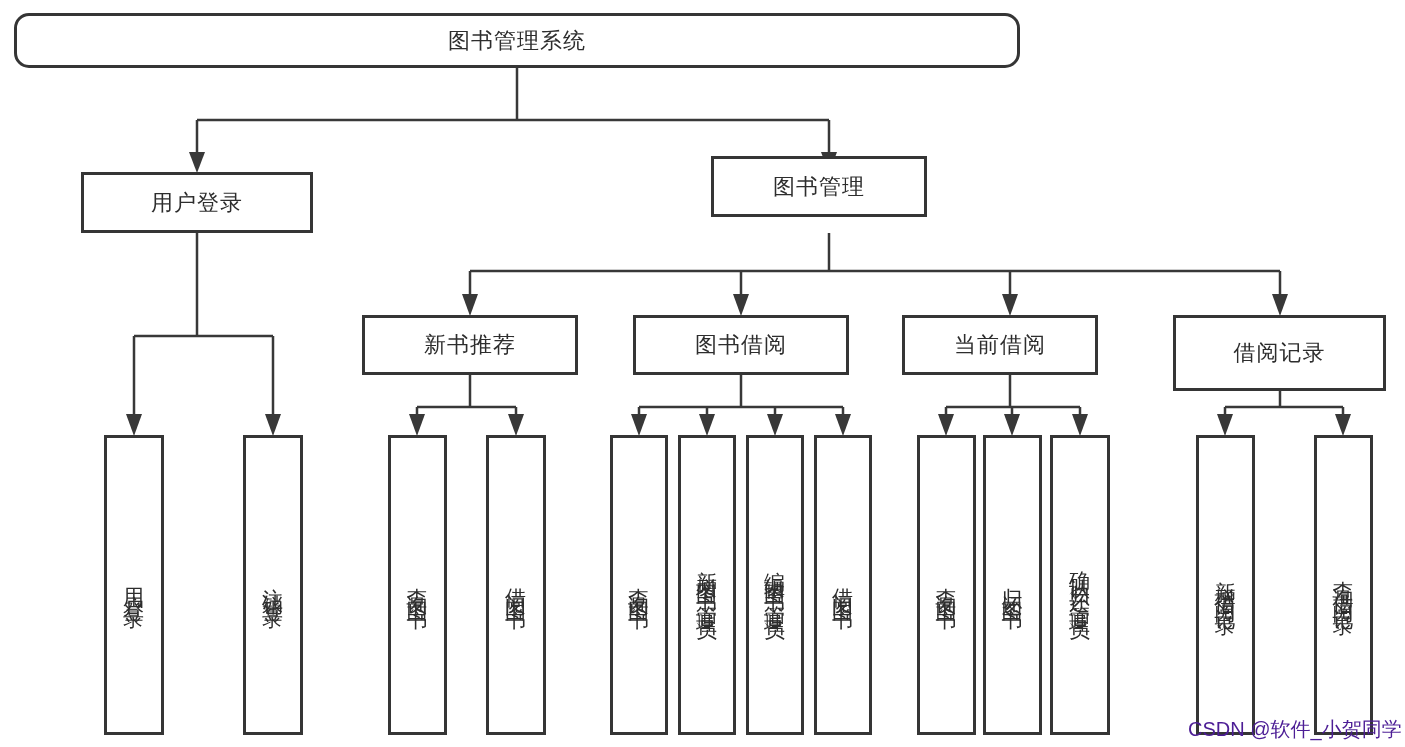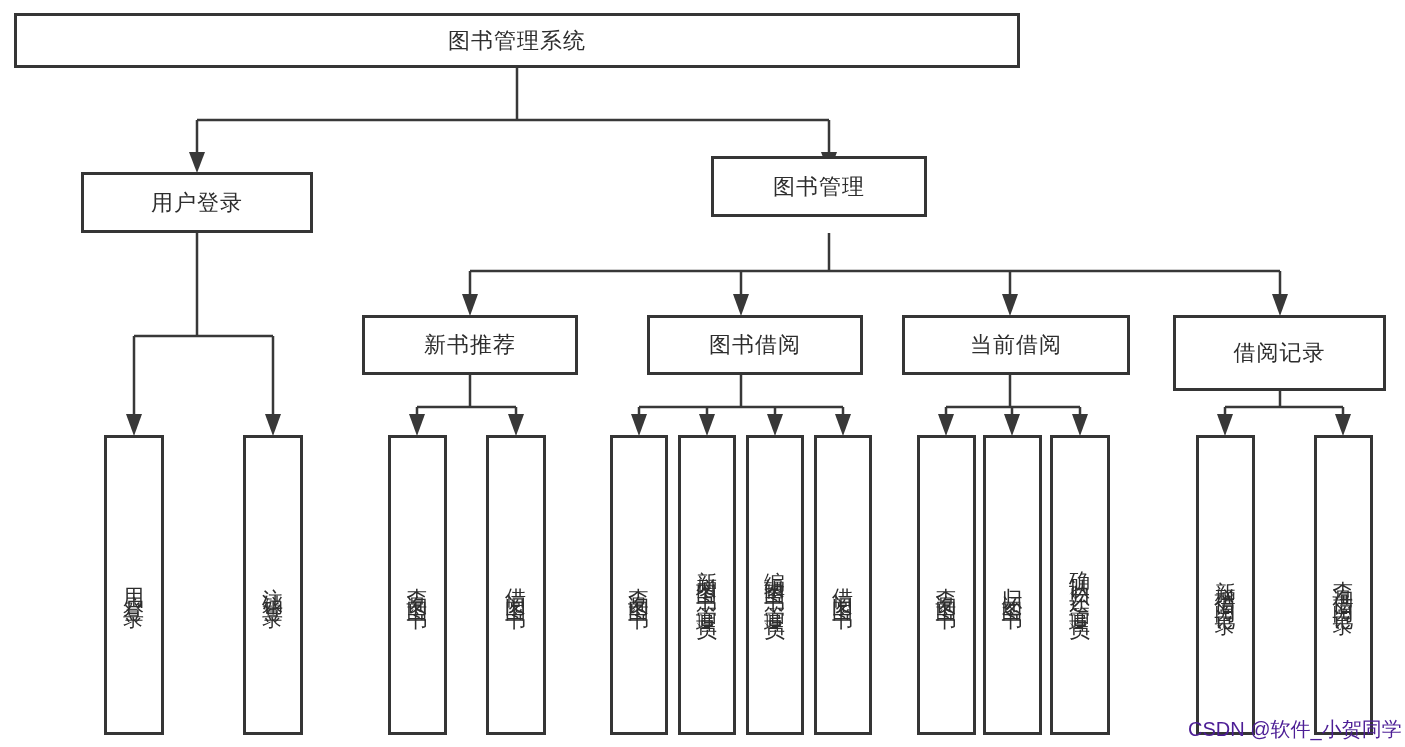--- a/index.html
+++ b/index.html
@@ -117,38 +117,38 @@
       <polygon class="ahead" points="1072,414 1088,414 1080,436"></polygon>
     </g>
 
     <g>
       <path class="cline" d="M1280,375 V407 M1225,407 H1343 M1225,407 V415 M1343,407 V415"></path>
       <polygon class="ahead" points="1217,414 1233,414 1225,436"></polygon>
       <polygon class="ahead" points="1335,414 1351,414 1343,436"></polygon>
     </g>
   </svg>
 
-  <div class="node hnode" style="left:14px; top:13px; width:1006px; height:55px;">
+  <div class="node hnode" style="left:14px; top:13px; width:1006px; height:55px;border-radius:15px;">
     <span class="lbl">图书管理系统</span>
   </div>
 
   <div class="node hnode" style="left:81px; top:172px; width:232px; height:61px;">
     <span class="lbl">用户登录</span>
   </div>
   <div class="node hnode" style="left:711px; top:156px; width:216px; height:61px;">
     <span class="lbl">图书管理</span>
   </div>
 
   <div class="node hnode" style="left:362px; top:315px; width:216px; height:60px;">
     <span class="lbl">新书推荐</span>
   </div>
-  <div class="node hnode" style="left:633px; top:315px; width:216px; height:60px;margin-left:14px;">
+  <div class="node hnode" style="left:633px; top:315px; width:216px; height:60px;">
     <span class="lbl">图书借阅</span>
   </div>
-  <div class="node hnode" style="left:902px; top:315px; width:228px; height:60px;">
+  <div class="node hnode" style="left:902px; top:315px; width:196px; height:60px;">
     <span class="lbl">当前借阅</span>
   </div>
   <div class="node hnode" style="left:1173px; top:315px; width:213px; height:76px;">
     <span class="lbl">借阅记录</span>
   </div>
 
   <div class="node vnode" style="left:104px; width:60px;">
     <span class="vlbl">用户登录</span>
   </div>
   <div class="node vnode" style="left:243px; width:60px;">

